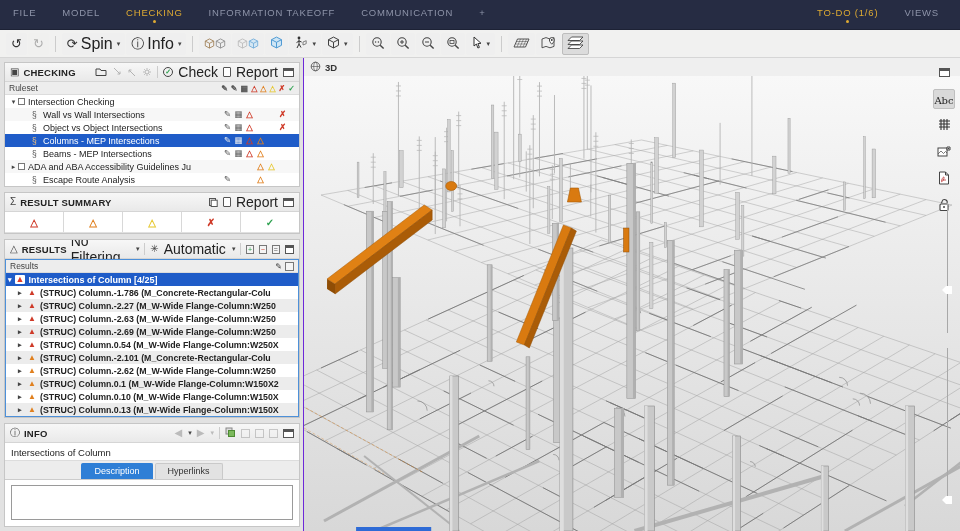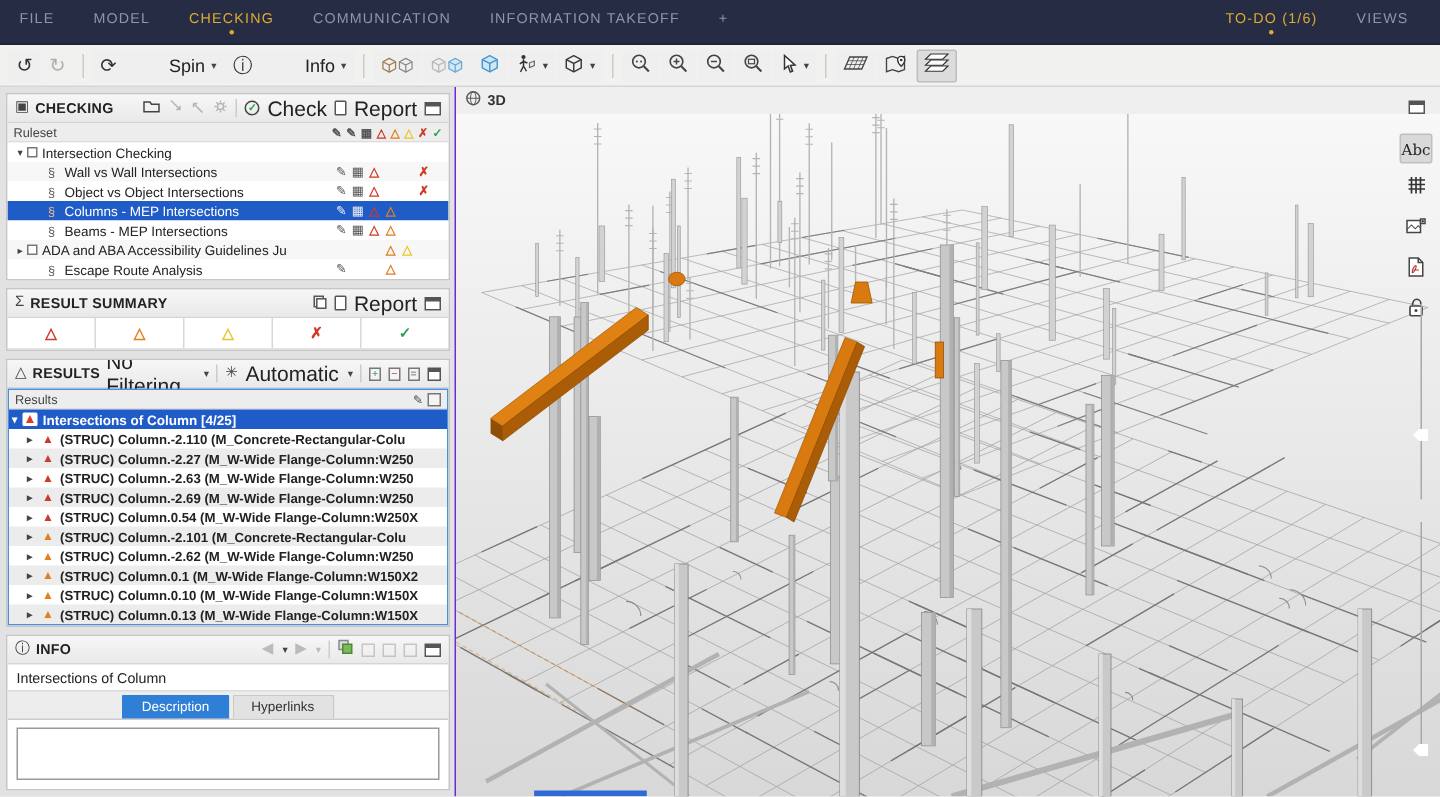--- a/index.html
+++ b/index.html
@@ -22,21 +22,21 @@
 
   
   .toolbar{height:28px;background:#f1f1f0;border-bottom:1px solid #d6d6d6;display:flex;align-items:center;padding:0 6px;flex:none;}
   .tb-items{display:flex;align-items:center;gap:1px;}
   .tb-btn{display:flex;align-items:center;gap:3px;padding:2px 4px;border:1px solid transparent;border-radius:2px;font-size:10.5px;color:#222;height:22px;}
   .tb-btn.active{background:#dcdcdc;border-color:#bdbdbd;}
   .tb-btn.disabled{opacity:.35;}
   .tb-divider{width:1px;height:16px;background:#cccccc;margin:0 5px;}
   .gl{font-size:13px;line-height:1;color:#333;}
   .tb-caret{font-size:7px;color:#444;margin-left:1px;}
-  .tb-label{font-size:12px;color:#222;margin-left:32px;}
+  .tb-label{font-size:16px;color:#222;}
   .search-wrap{margin-left:auto;position:relative;display:flex;align-items:center;}
   .search-input{width:185px;height:18px;border:1px solid #c5c5c5;background:#fff;font-size:10px;padding:0 18px 0 6px;color:#333;font-family:"Liberation Sans",sans-serif;}
   .search-input::placeholder{color:#999;}
   .search-icon{position:absolute;right:4px;top:3px;}
 
   
   .main{flex:1;display:flex;min-height:0;}
   .left{width:303px;flex:none;background:#e2e2e2;display:flex;flex-direction:column;gap:5px;padding:4px 3px 4px 4px;min-height:0;}
   .panel{background:#fff;border:1px solid #c6c6c6;display:flex;flex-direction:column;flex:none;overflow:hidden;}
   .panel-header{height:19px;flex:none;background:linear-gradient(#f7f7f7,#e9e9e9);border-bottom:1px solid #d5d5d5;display:flex;align-items:center;padding:0 5px;gap:4px;}
@@ -119,25 +119,25 @@
         </div>
         <div class="menu-item">
           <span>MODEL</span>
           <span class="dot"></span>
         </div>
         <div class="menu-item active">
           <span>CHECKING</span>
           <span class="dot"></span>
         </div>
         <div class="menu-item">
+          <span>INFORMATION TAKEOFF</span>
+          <span class="dot"></span>
+        </div>
+        <div class="menu-item">
           <span>COMMUNICATION</span>
-          <span class="dot"></span>
-        </div>
-        <div class="menu-item">
-          <span>INFORMATION TAKEOFF</span>
           <span class="dot"></span>
         </div>
         <div class="menu-item">
           <span>+</span>
           <span class="dot"></span>
         </div>
       </div>
     <div class="menu-right">
         <div class="menu-item active">
           <span>TO-DO (1/6)</span>
@@ -478,21 +478,21 @@
           </div>
           <div class="r-group">
             <span class="r-gexp">▾</span>
             <span class="r-flag">▲</span>
             <span>Intersections of Column [4/25]</span>
           </div>
           <div>
               <div class="r-row">
                 <span class="r-exp">▸</span>
                 <span class="r-sev" style="color: rgb(207, 58, 40);">▲</span>
-                <span class="r-label">(STRUC) Column.-2.110 (M_Concrete-Rectangular-Colu</span>
+                <span class="r-label">(STRUC) Column.-1.786 (M_Concrete-Rectangular-Colu</span>
               </div>
               <div class="r-row alt">
                 <span class="r-exp">▸</span>
                 <span class="r-sev" style="color: rgb(207, 58, 40);">▲</span>
                 <span class="r-label">(STRUC) Column.-2.27 (M_W-Wide Flange-Column:W250</span>
               </div>
               <div class="r-row">
                 <span class="r-exp">▸</span>
                 <span class="r-sev" style="color: rgb(207, 58, 40);">▲</span>
                 <span class="r-label">(STRUC) Column.-2.63 (M_W-Wide Flange-Column:W250</span>

